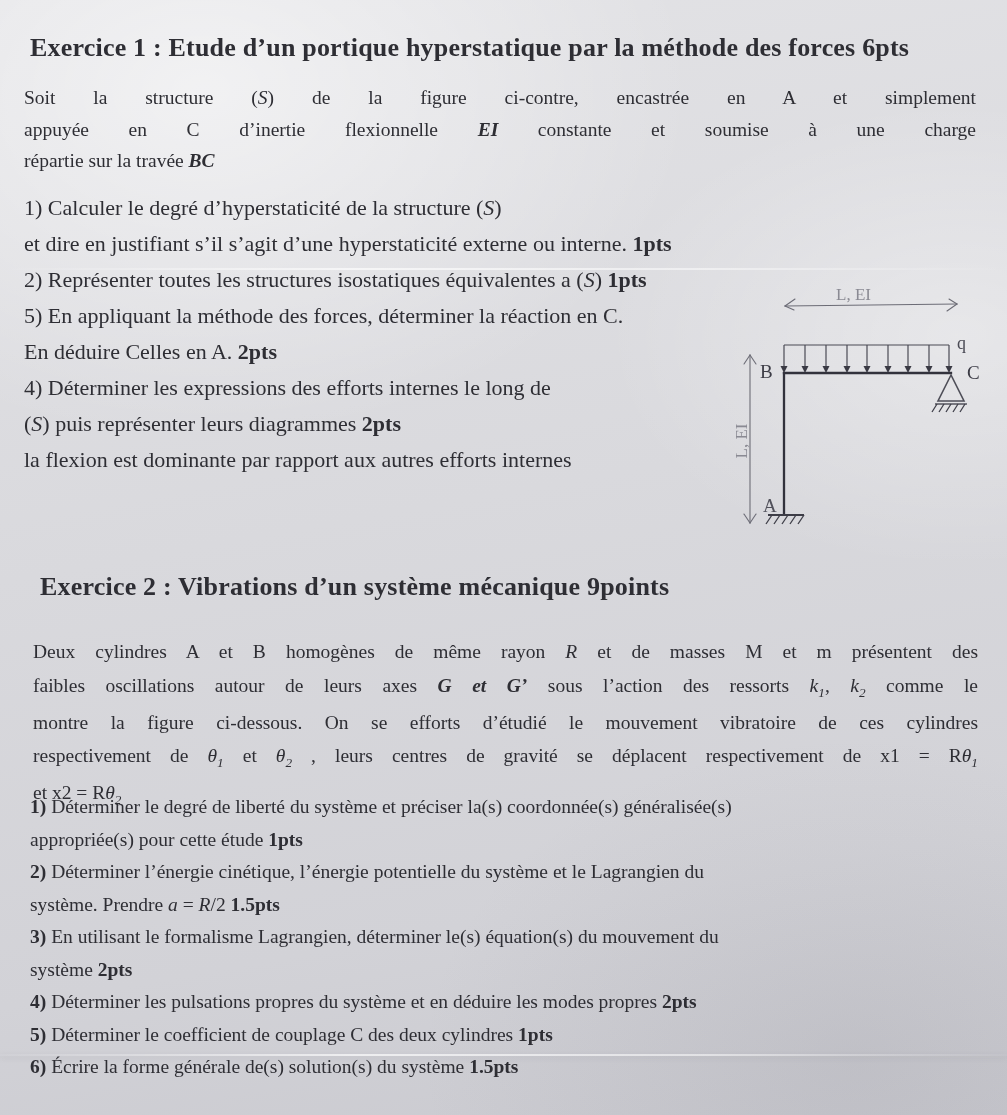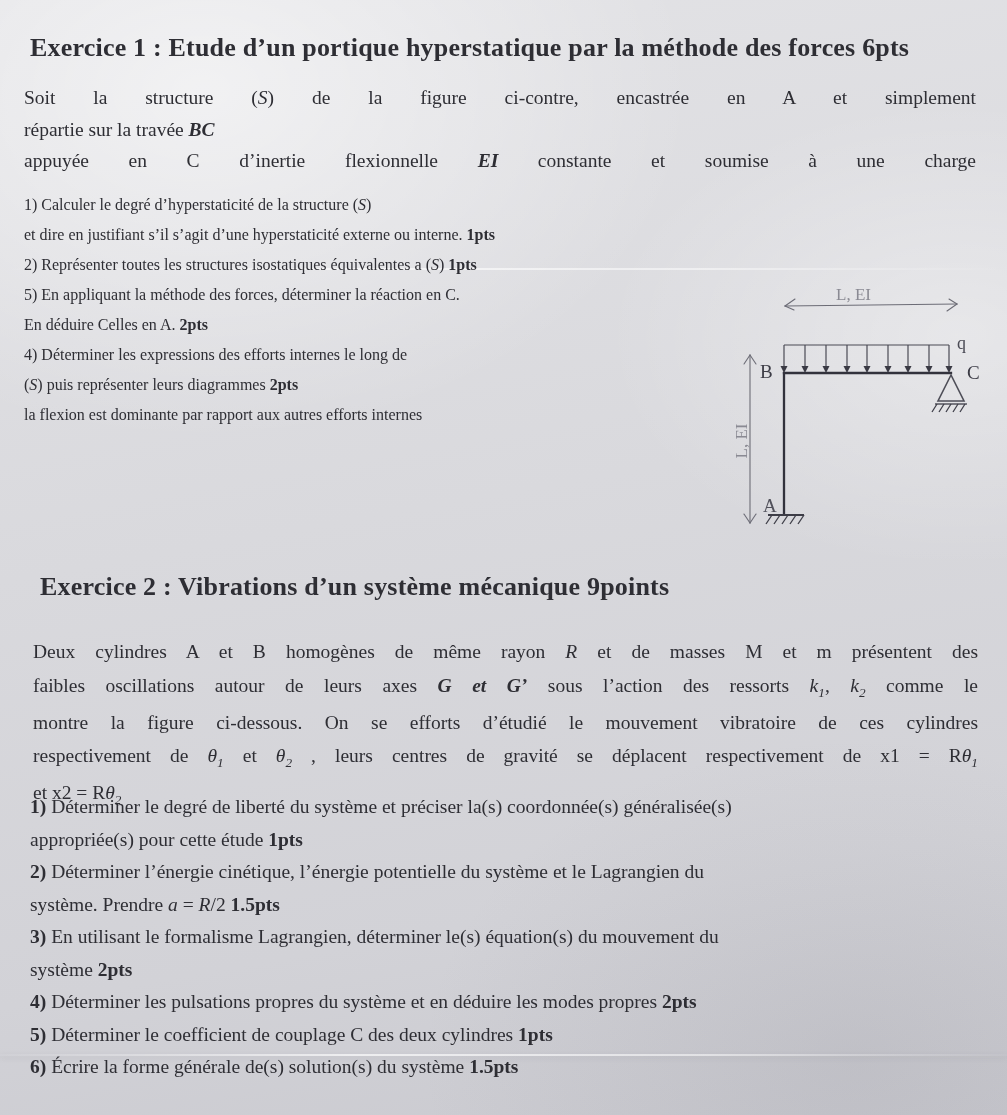--- a/index.html
+++ b/index.html
@@ -56,21 +56,21 @@
     text-align: justify;
     text-align-last: justify;
   }
   sub { font-size: 0.68em; }
 
   
   #ex1-title { position: absolute; left: 30px; top: 33px; width: 945px; }
   #ex1-intro { position: absolute; left: 24px; top: 88px; width: 952px; }
   #ex1-intro .line { margin-bottom: 12px; }
   #ex1-list { position: absolute; left: 24px; top: 197px; width: 700px; }
-  #ex1-list .line { margin-bottom: 14px; font-size: 16px; }
+  #ex1-list .line { margin-bottom: 14px; font-size: 22px; }
 
   
   #figure {
     position: absolute;
     left: 735px;
     top: 283px;
     width: 265px;
     height: 255px;
   }
   .fig-label {
@@ -96,22 +96,22 @@
 <div class="paper-wash"></div>
 <div class="crease c1"></div>
 <div class="crease c2"></div>
 
 <div class="content">
 
   <div id="ex1-title" class="ex-title">Exercice 1 : Etude d’un portique hyperstatique par la méthode des forces  6pts</div>
 
   <div id="ex1-intro" class="para">
     <div class="line just">Soit la structure (<i>S</i>) de la figure ci-contre, encastrée en A et simplement</div>
+    <div class="line just">appuyée en C d’inertie flexionnelle <b><i>EI</i></b> constante et soumise à une charge</div>
     <div class="line">répartie sur la travée <b><i>BC</i></b></div>
-    <div class="line just">appuyée en C d’inertie flexionnelle <b><i>EI</i></b> constante et soumise à une charge</div>
   </div>
 
   <div id="ex1-list" class="para">
     <div class="line">1) Calculer le degré d’hyperstaticité de la structure (<i>S</i>)</div>
     <div class="line">et dire en justifiant s’il s’agit d’une hyperstaticité externe ou interne.  <b>1pts</b></div>
     <div class="line">2) Représenter toutes les structures isostatiques équivalentes a (<i>S</i>)  <b>1pts</b></div>
     <div class="line">5) En appliquant la méthode des forces, déterminer la réaction en C.</div>
     <div class="line">En déduire Celles en A.  <b>2pts</b></div>
     <div class="line">4) Déterminer les expressions des efforts internes le long de</div>
     <div class="line">(<i>S</i>) puis représenter leurs diagrammes   <b>2pts</b></div>

